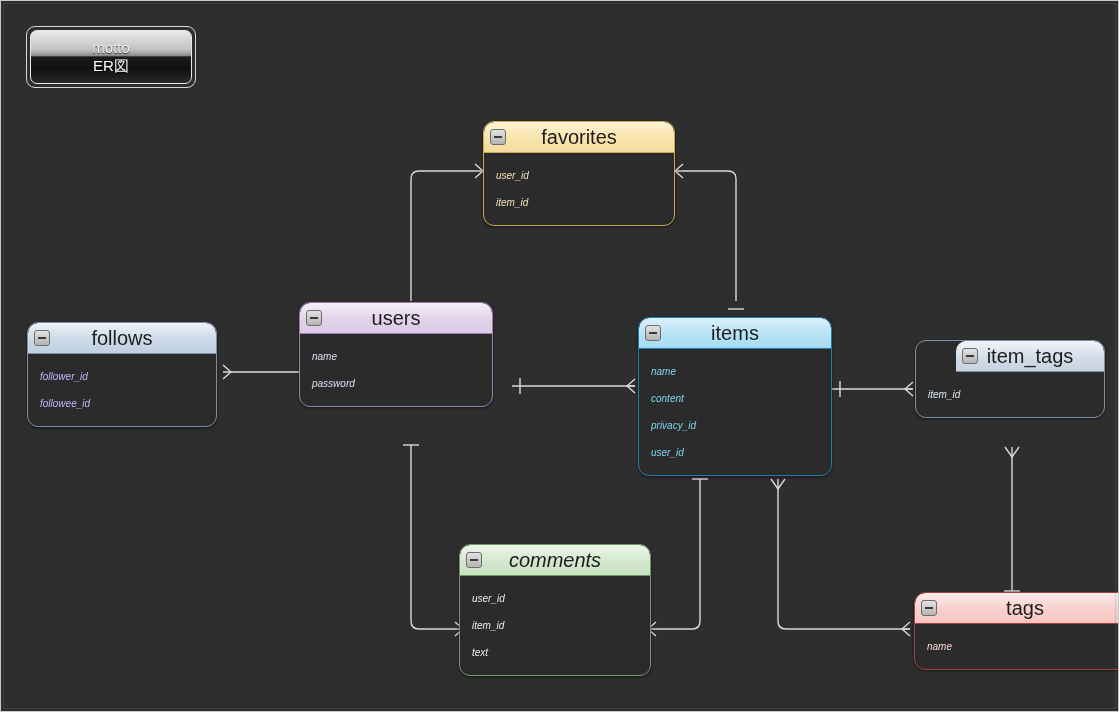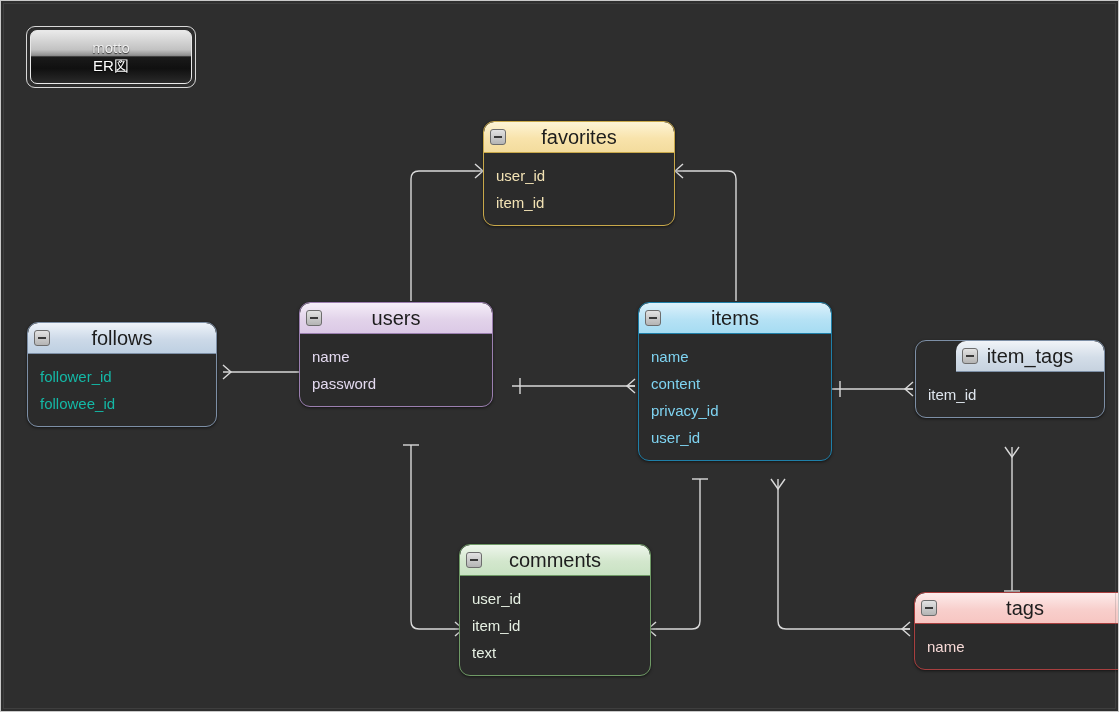--- a/index.html
+++ b/index.html
@@ -108,25 +108,26 @@
   .collapse-icon i {
     display: block;
     width: 8px;
     height: 2px;
     background: #3a3a3a;
   }
   .entity-body {
     padding: 9px 0 9px 0;
   }
   .attr {
-    font-size: 15px;
+    font-size: 10px;
     padding: 0 0 0 12px;
     height: 27px;
     line-height: 27px;
     white-space: nowrap;
+    font-style: italic;
   }
 
   
   .e-favorites { border-color: #c8a84a; }
   .e-favorites .entity-header {
     background: linear-gradient(180deg, #fdf4d6 0%, #f8e3ab 55%, #f3dc9d 100%);
     border-bottom-color: #c8a84a;
   }
   .e-favorites .attr { color: #f2e2b4; }
 
@@ -142,34 +143,35 @@
     background: linear-gradient(180deg, #ddf1fb 0%, #b6e2f5 55%, #a6dcf2 100%);
     border-bottom-color: #1f7fa8;
   }
   .e-items .attr { color: #7fd4f2; }
 
   .e-follows { border-color: #7d8fa6; }
   .e-follows .entity-header {
     background: linear-gradient(180deg, #eef3f9 0%, #ccd9e8 55%, #bed0e2 100%);
     border-bottom-color: #7d8fa6;
   }
-  .e-follows .attr { color: #14b8a6; }
+  .e-follows .attr { color: #c4b5fd; }
 
   .e-item_tags { border-color: #7d8fa6; }
   .e-item_tags .entity-header {
     background: linear-gradient(180deg, #f1f4f8 0%, #d3dde8 55%, #c6d2df 100%);
     border-bottom-color: #7d8fa6;
     margin-left: 40px;
   }
   .e-item_tags .attr { color: #dfe6ee; }
 
   .e-comments { border-color: #6f9a66; }
   .e-comments .entity-header {
     background: linear-gradient(180deg, #eef6ec 0%, #d3e7cd 55%, #c9e2c3 100%);
     border-bottom-color: #6f9a66;
+    font-style: italic;
   }
   .e-comments .attr { color: #e6f0e3; }
 
   .e-tags { border-color: #a83f3f; }
   .e-tags .entity-header {
     background: linear-gradient(180deg, #fdeceb 0%, #f8cfcc 55%, #f7c6c2 100%);
     border-bottom-color: #a83f3f;
   }
   .e-tags .attr { color: #f6d9d6; }
 
@@ -282,21 +284,21 @@
           <i></i>
         </span>
       <span>users</span>
     </div>
     <div class="entity-body">
       <div class="attr">name</div>
       <div class="attr">password</div>
     </div>
   </div>
 
-  <div class="entity e-items" style="left:637px; top:301px; width:194px;">
+  <div class="entity e-items" style="left:637px; top:316px; width:194px;">
     <div class="entity-header">
       <span class="collapse-icon">
           <i></i>
         </span>
       <span>items</span>
     </div>
     <div class="entity-body">
       <div class="attr">name</div>
       <div class="attr">content</div>
       <div class="attr">privacy_id</div>

